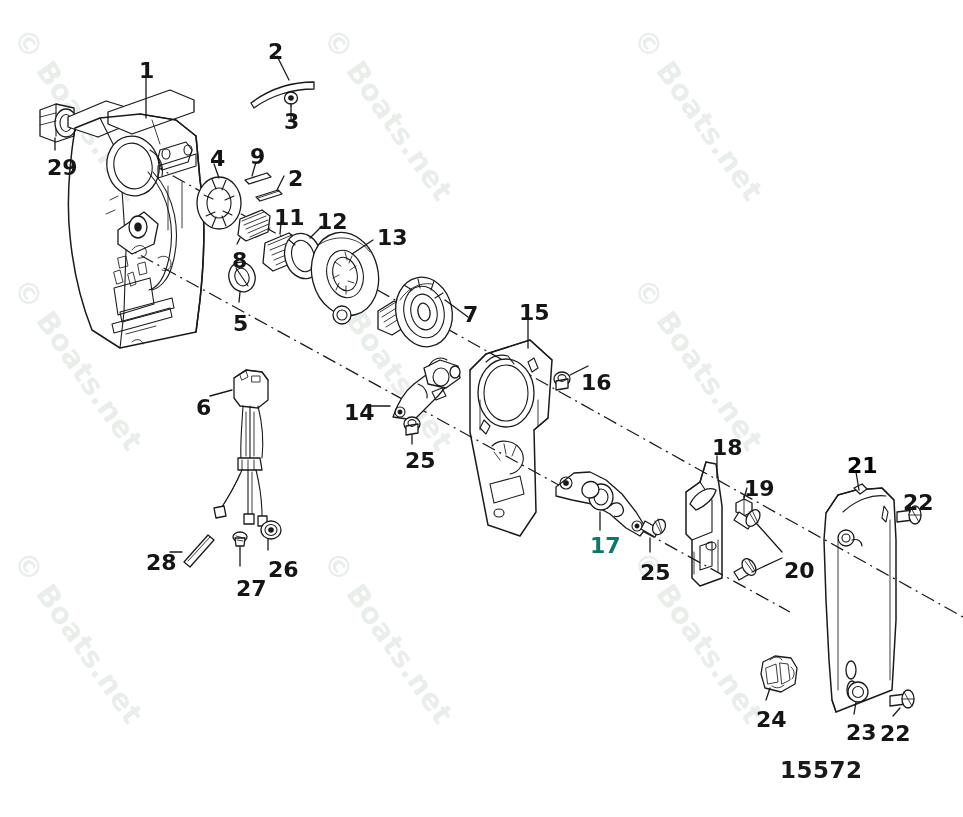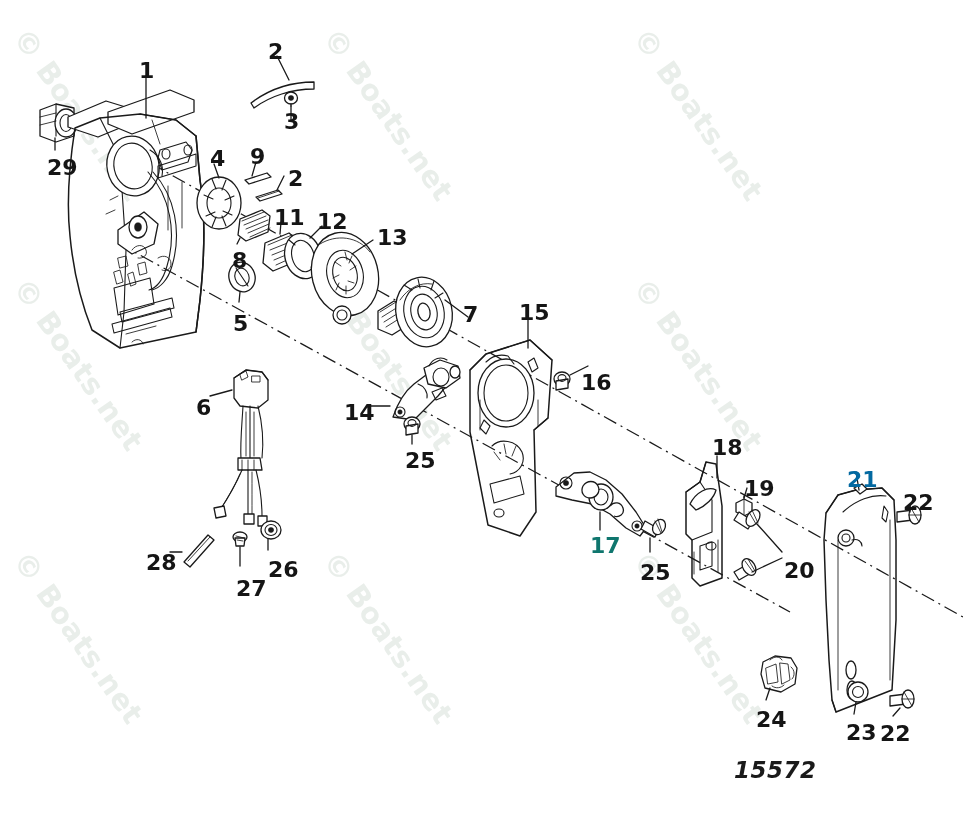--- a/index.html
+++ b/index.html
@@ -457,28 +457,28 @@
       <div class="lbl" style="left: 274px; top: 207px; color: rgb(21, 21, 21);">11</div>
       <div class="lbl" style="left: 317px; top: 211px; color: rgb(21, 21, 21);">12</div>
       <div class="lbl" style="left: 377px; top: 227px; color: rgb(21, 21, 21);">13</div>
       <div class="lbl" style="left: 344px; top: 402px; color: rgb(21, 21, 21); text-align: right;">14</div>
       <div class="lbl" style="left: 519px; top: 302px; color: rgb(21, 21, 21);">15</div>
       <div class="lbl" style="left: 581px; top: 353px; color: rgb(21, 21, 21); margin-top: 19px;">16</div>
       <div class="lbl" style="left: 590px; top: 535px; color: #0f766e;">17</div>
       <div class="lbl" style="left: 712px; top: 437px; color: rgb(21, 21, 21);">18</div>
       <div class="lbl" style="left: 744px; top: 478px; color: rgb(21, 21, 21);">19</div>
       <div class="lbl" style="left: 784px; top: 560px; color: rgb(21, 21, 21);">20</div>
-      <div class="lbl" style="left: 847px; top: 469px; color: #0369a1;">21</div>
+      <div class="lbl" style="left: 847px; top: 455px; color: #000000;">21</div>
       <div class="lbl" style="left: 903px; top: 492px; color: rgb(21, 21, 21);">22</div>
       <div class="lbl" style="left: 846px; top: 722px; color: rgb(21, 21, 21);">23</div>
       <div class="lbl" style="left: 756px; top: 709px; color: rgb(21, 21, 21);">24</div>
       <div class="lbl" style="left: 405px; top: 450px; color: rgb(21, 21, 21);">25</div>
       <div class="lbl" style="left: 268px; top: 559px; color: rgb(21, 21, 21);">26</div>
       <div class="lbl" style="left: 236px; top: 578px; color: rgb(21, 21, 21);">27</div>
       <div class="lbl" style="left: 146px; top: 552px; color: rgb(21, 21, 21);">28</div>
       <div class="lbl" style="left: 47px; top: 157px; color: rgb(21, 21, 21);">29</div>
       <div class="lbl" style="left: 880px; top: 723px; color: rgb(21, 21, 21);">22</div>
       <div class="lbl" style="left: 640px; top: 562px; color: rgb(21, 21, 21);">25</div>
     </div>
 
-  <div class="diagnum" style="left:734px;top:757px;font-style:italic;">15572</div>
+  <div class="diagnum" style="left:780px;top:757px;">15572</div>
 
 </div>
 
 </body></html>

